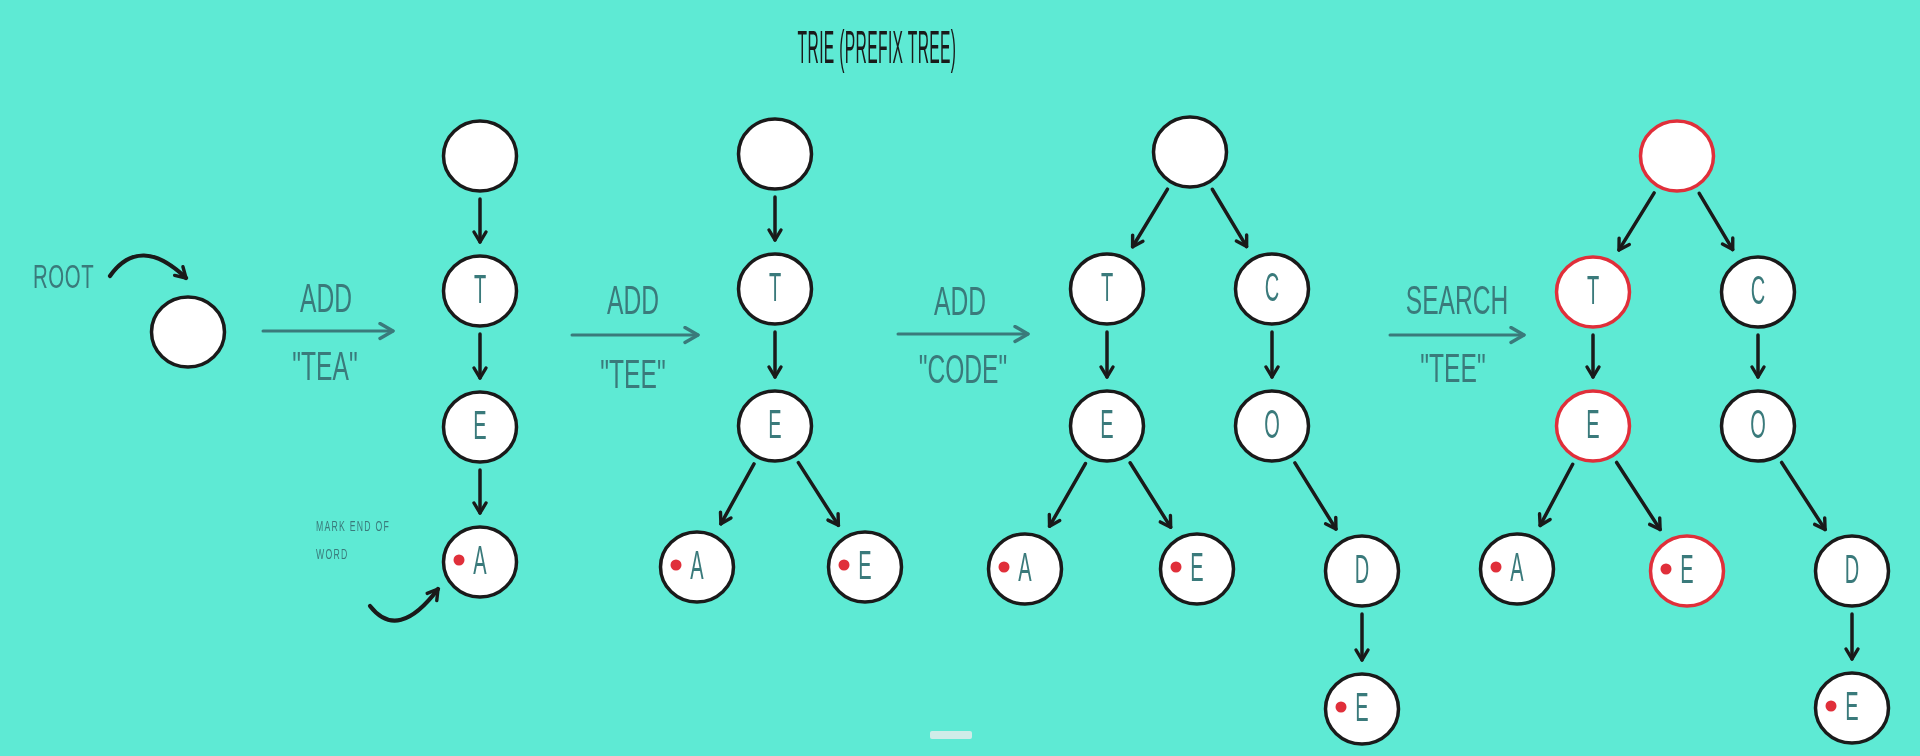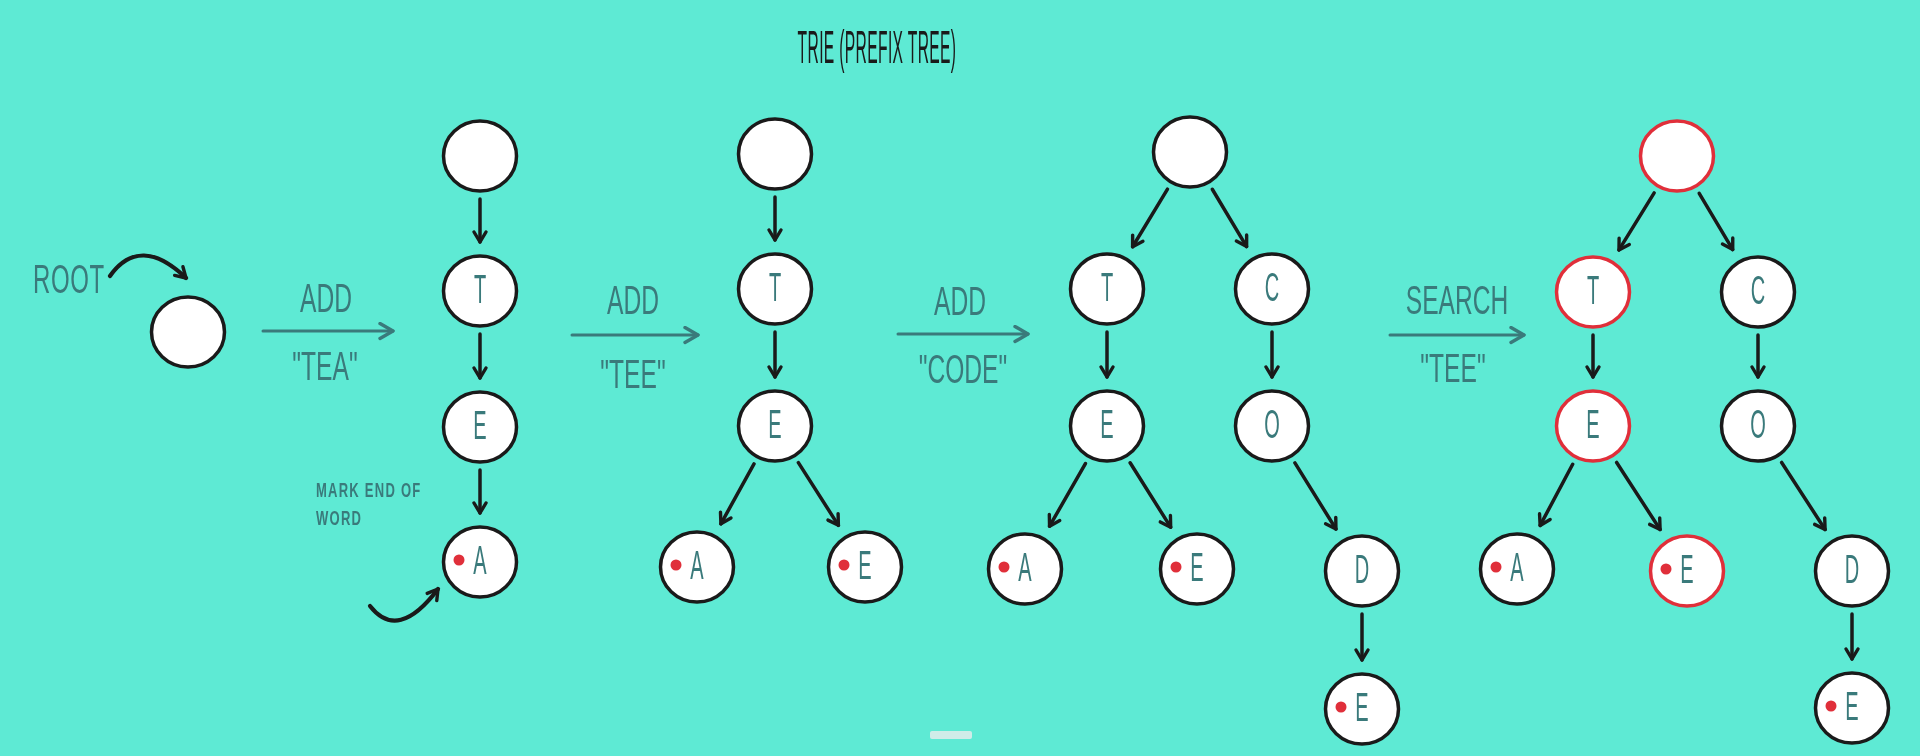--- a/index.html
+++ b/index.html
@@ -23,29 +23,28 @@
   .title {
     position: absolute; left: 877px; top: 20px;
     transform: translateX(-50%);
     font-size: 46px; color: #1a1a1a; letter-spacing: 1px;
     white-space: nowrap;
   }
   .title .sq { transform: scaleX(0.34); }
 
   .root-label {
     position: absolute; left: 33px; top: 257px;
-    font-size: 40px; color: #3a7a7b; letter-spacing: 1px;
+    font-size: 34px; color: #3a7a7b; letter-spacing: 1px;
   }
   .root-label .sq-left { transform: scaleX(0.60); }
 
   .mark-label {
-    position: absolute; left: 316px; top: 476px;
-    font-size: 21px; color: #3a7a7b; letter-spacing: 2px;
+    position: absolute; left: 316px; top: 512px;
+    font-size: 14px; color: #3a7a7b; letter-spacing: 2px;
     line-height: 28px;
-    font-weight: bold;
   }
   .mark-label .sq-left { transform: scaleX(0.62); }
 
   .t-action, .t-word {
     position: absolute;
     transform: translate(-50%, -50%);
     font-size: 41px; color: #3a7a7b;
     white-space: nowrap;
   }
   .t-action .sq, .t-word .sq { transform: scaleX(0.60); }

